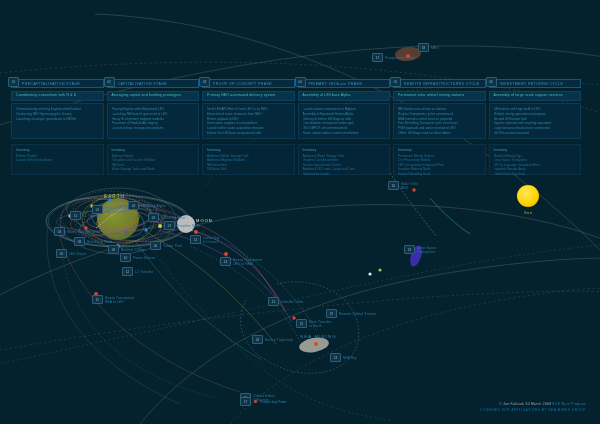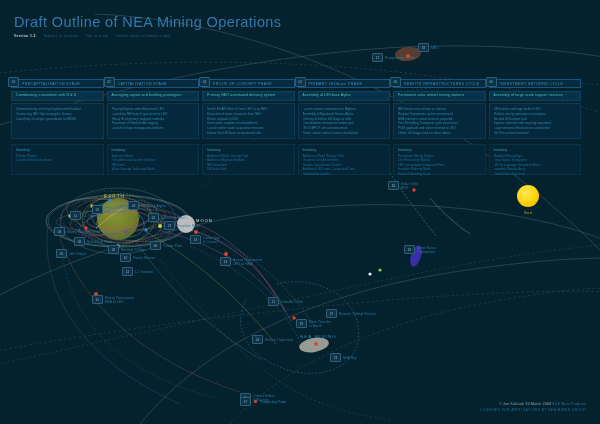--- a/index.html
+++ b/index.html
@@ -188,29 +188,20 @@
       <circle cx="276" cy="302" r="1.9" fill="#e0452f"></circle>
       <circle cx="294" cy="318" r="1.7" fill="#e0452f"></circle>
       <circle cx="316" cy="344" r="1.9" fill="#e0452f"></circle>
       <circle cx="408" cy="56" r="1.9" fill="#e0452f"></circle>
       <circle cx="414" cy="190" r="1.7" fill="#e0452f"></circle>
       <circle cx="370" cy="274" r="1.6" fill="#e8eef0"></circle>
       <circle cx="380" cy="270" r="1.6" fill="#7fd84a"></circle>
     </g>
   </svg>
 
-  <div id="header">
-    <div id="doc-title">Draft Outline of NEA Mining Operations</div>
-    <div id="submeta">
-      <span class="meta-strong">Version 1.2</span>
-      <span class="meta-dim">Subject to revision</span>
-      <span class="meta-dim">Not to scale</span>
-      <span class="meta-dim">Orbital paths schematics only</span>
-    </div>
-  </div>
 
   <div id="cards">
       <div class="col">
         <div class="col-head">
           <span class="numbox">01</span>
           <span class="htxt">PRECAPITALISATION STAGE</span>
         </div>
         <div class="panel sum">
           <span class="t">Coordinating consortium with R &amp; D</span>
         </div>

